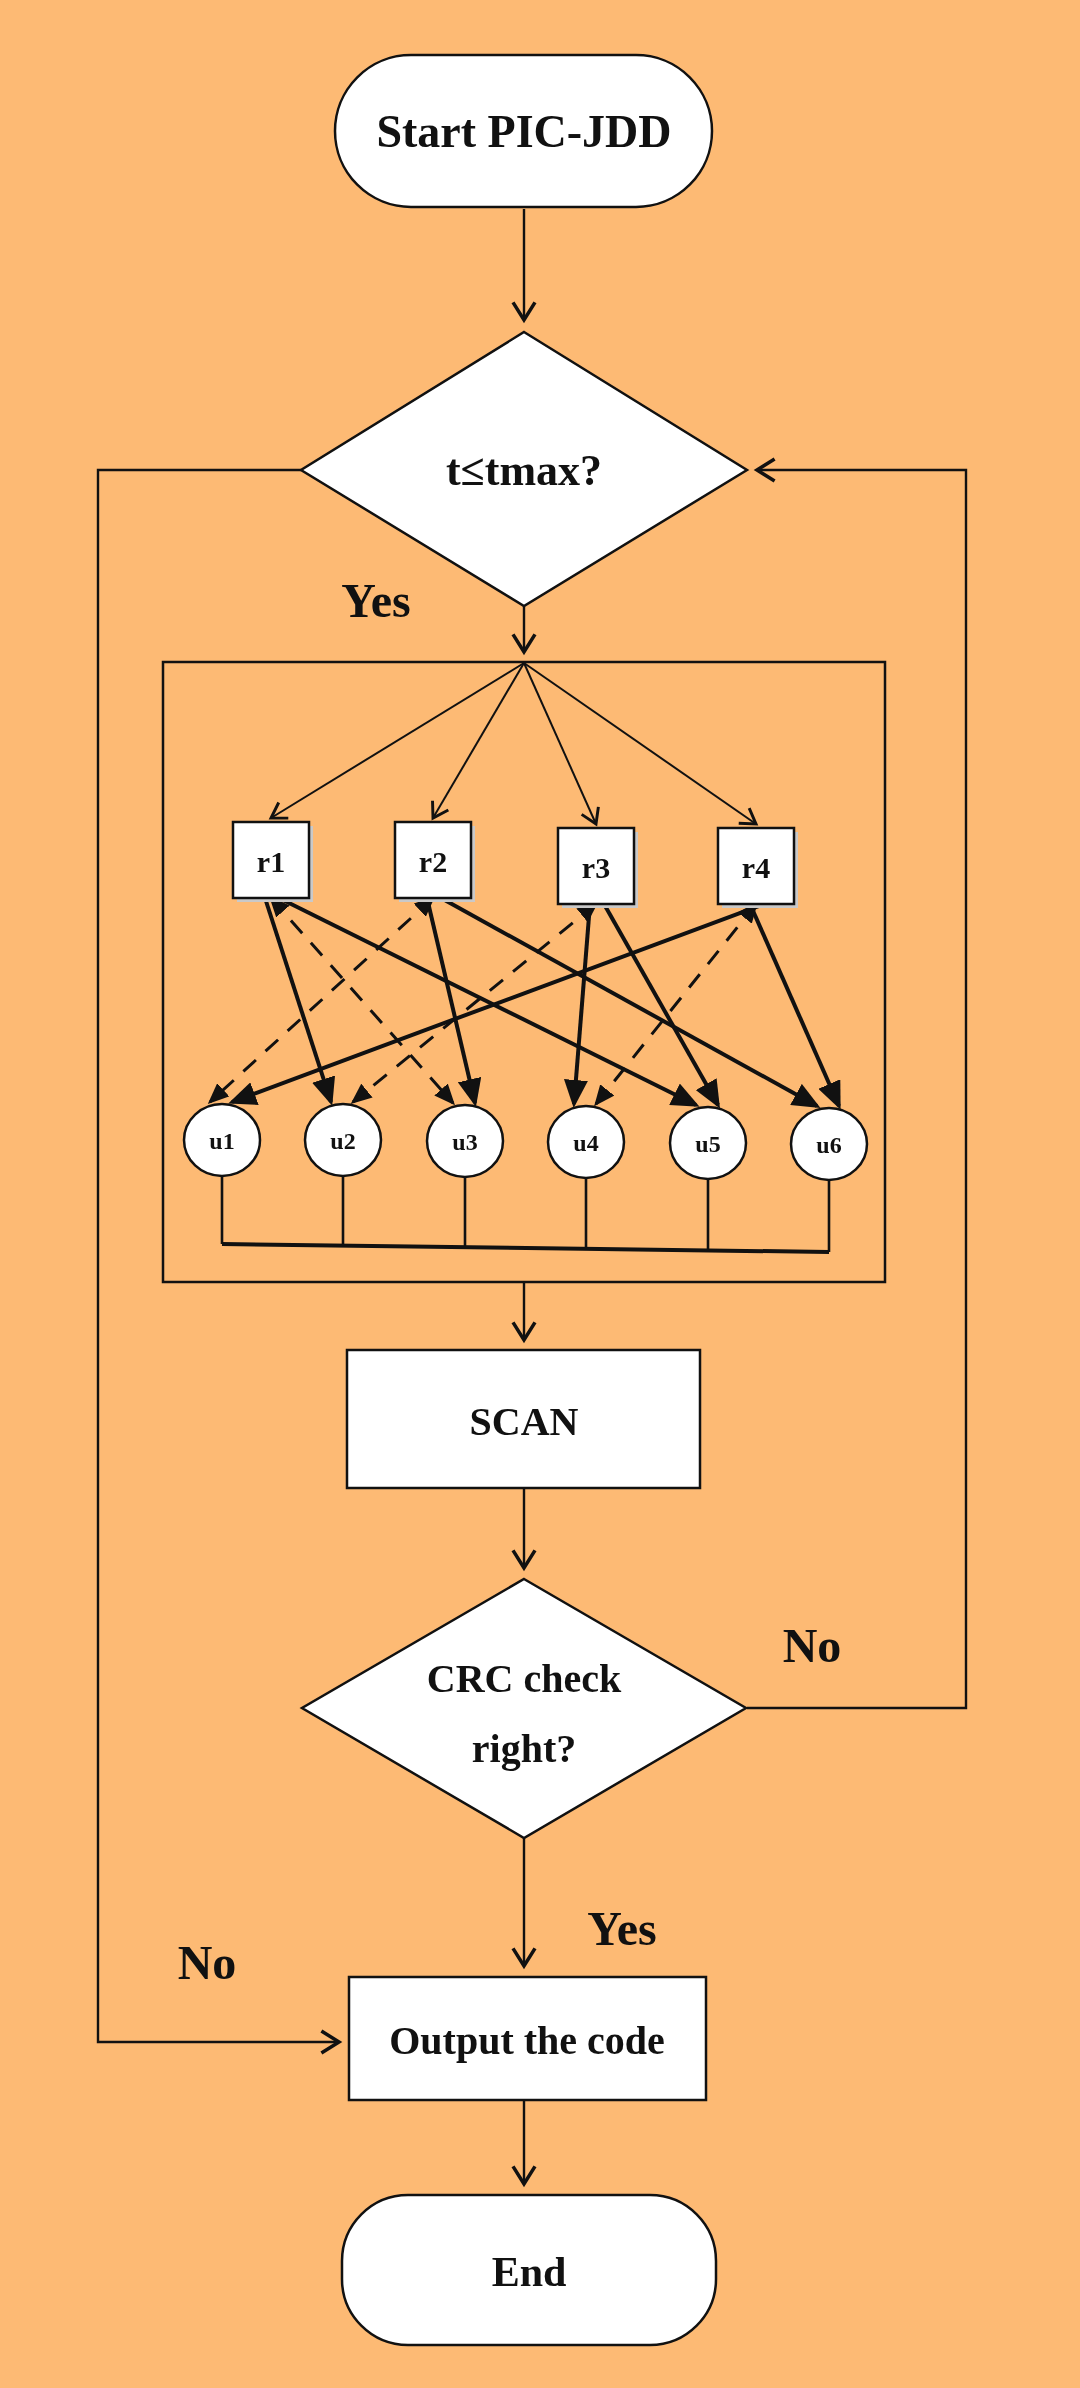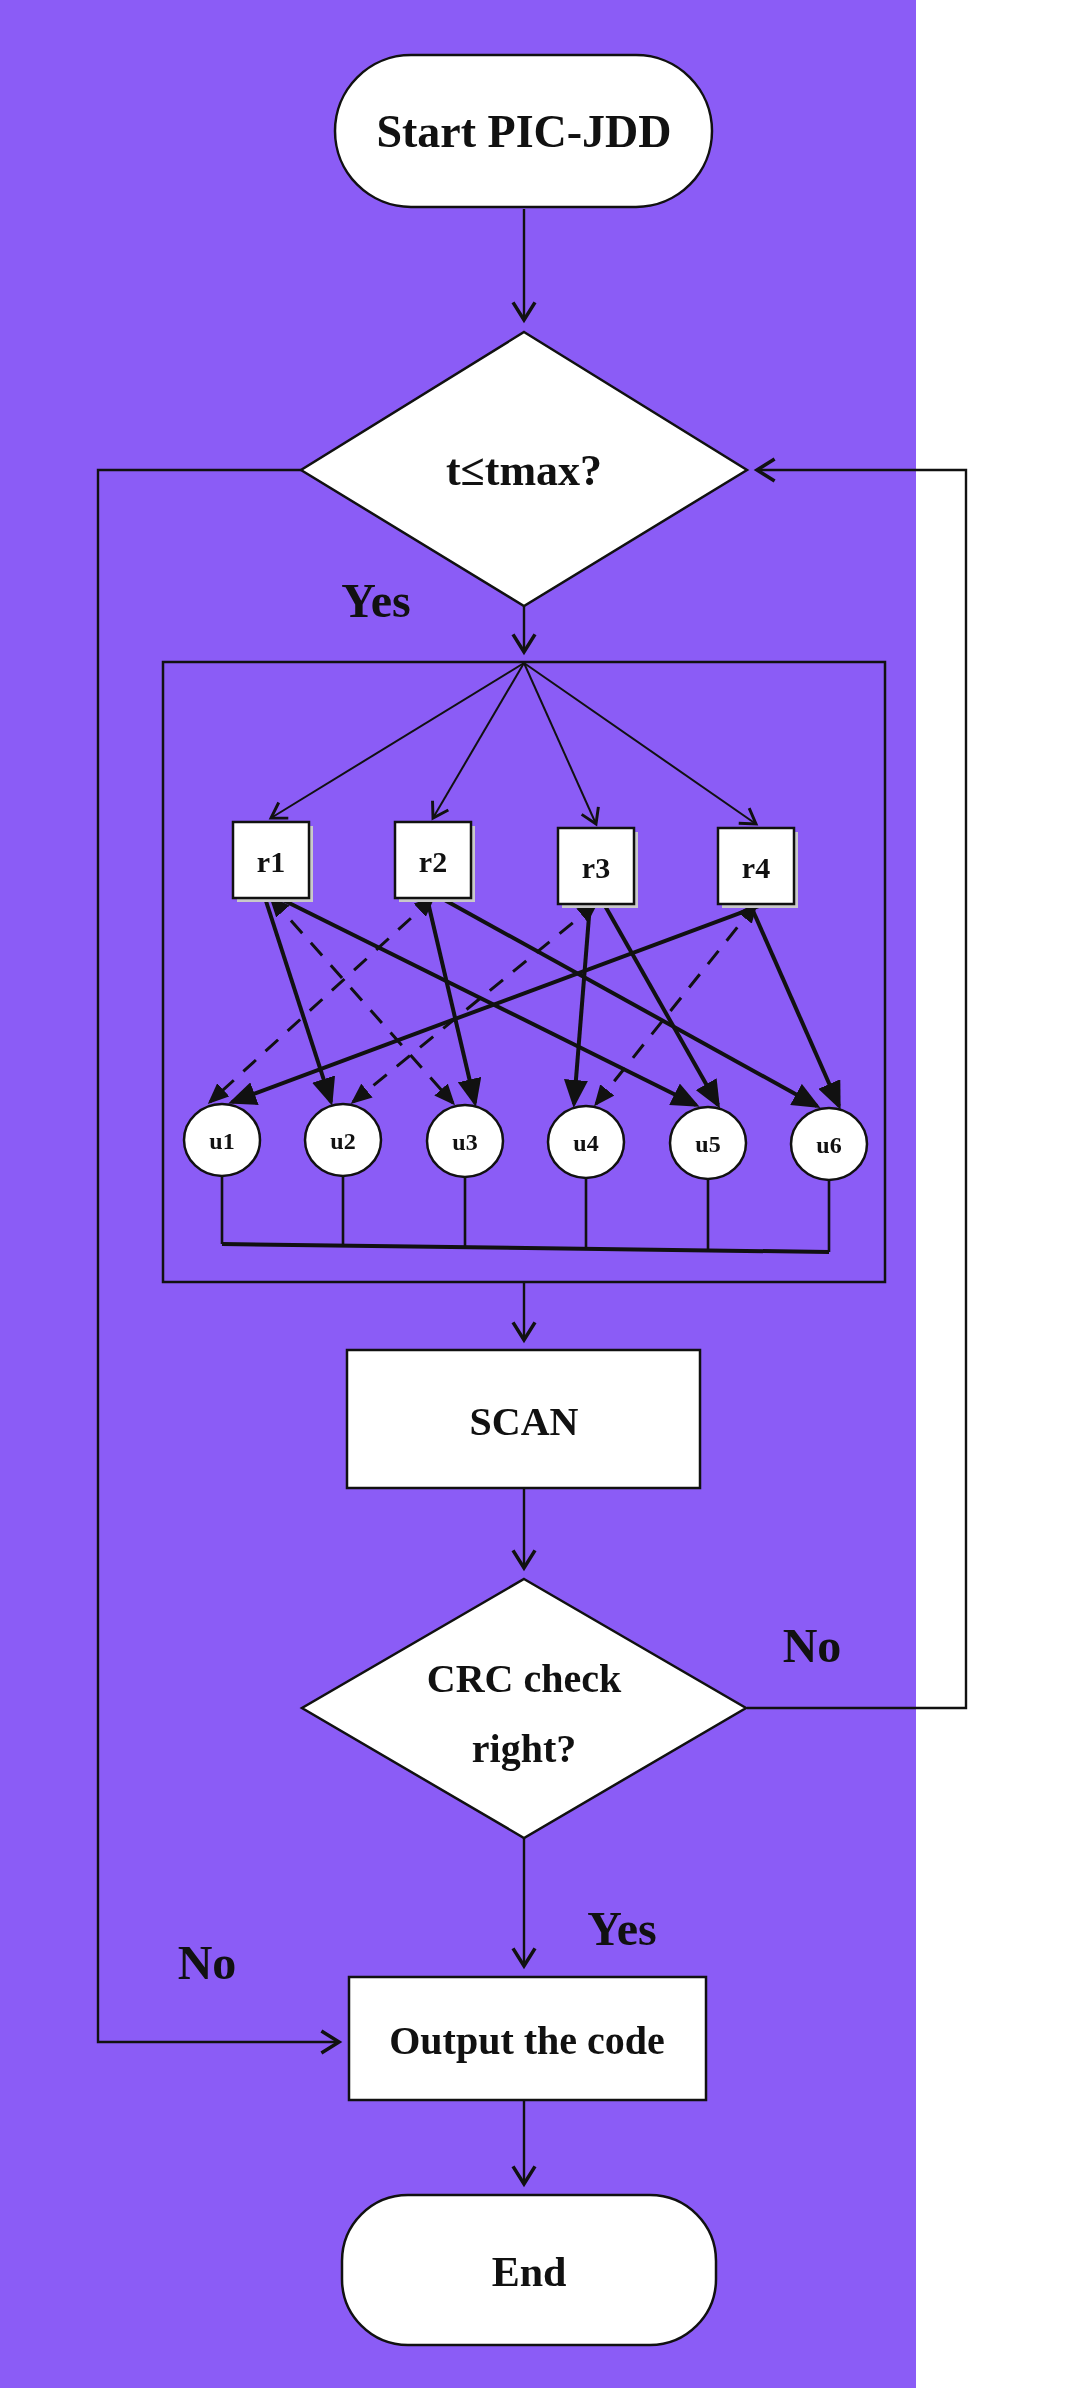--- a/index.html
+++ b/index.html
@@ -1,16 +1,16 @@
 <!DOCTYPE html>
 <html><head>
 <meta charset="utf-8">
 <style>
   html,body{margin:0;padding:0;background:#ffffff;}
-  .stage{position:relative;width:916px;height:2388px;background:#8b5cf6;
+  .stage{position:relative;width:1080px;height:2388px;background:#fdba74;
          font-family:"Liberation Serif","DejaVu Serif",serif;}
   svg{position:absolute;left:0;top:0;}
   text{font-family:"Liberation Serif","DejaVu Serif",serif;font-weight:bold;fill:#111;}
   .t46{font-size:46px;} .t44{font-size:44px;} .t40{font-size:40px;}
   .t42{font-size:42px;} .t30{font-size:30px;} .t24{font-size:24px;} .lbl{font-size:48px;}
   .shape{fill:#ffffff;stroke:#111;stroke-width:2.5;}
   .conn{fill:none;stroke:#111;stroke-width:2.4;}
 </style>
 </head>
 <body>

